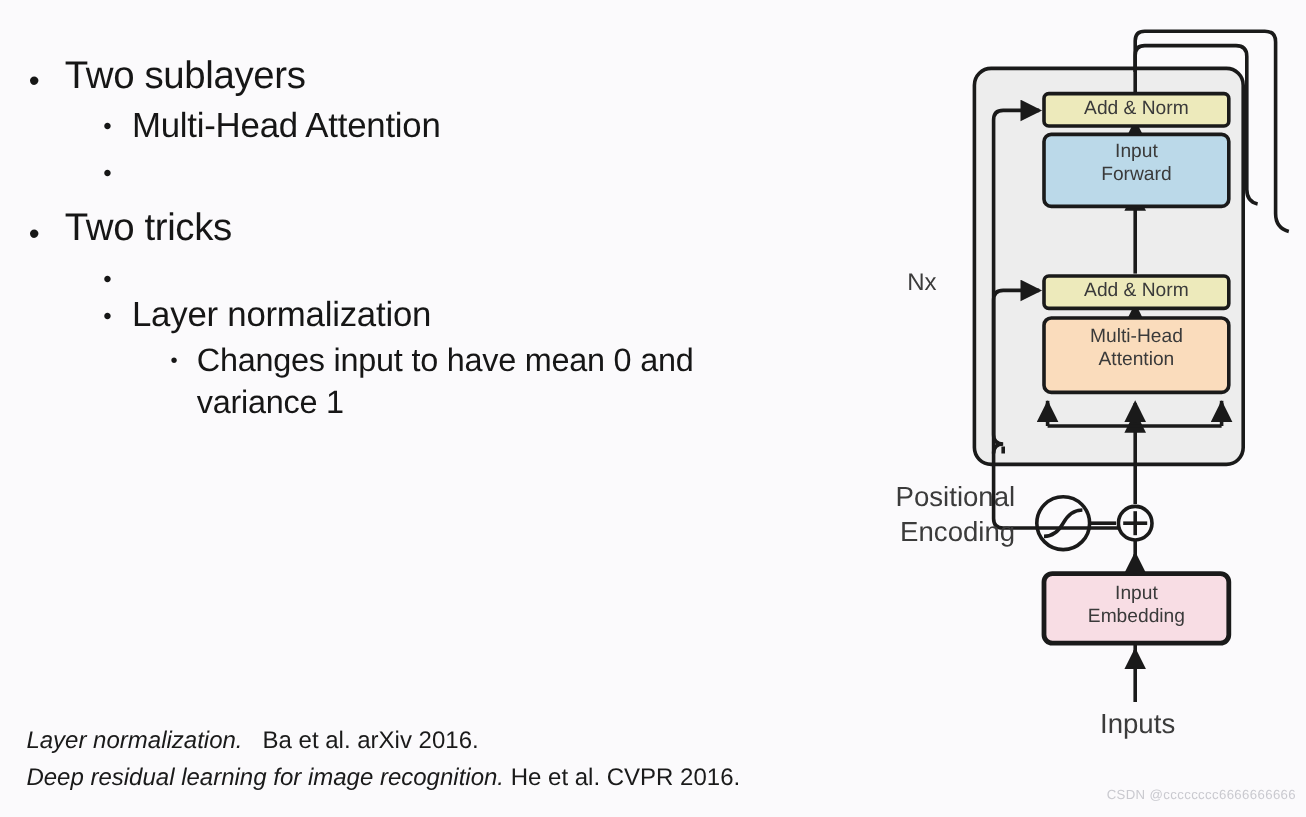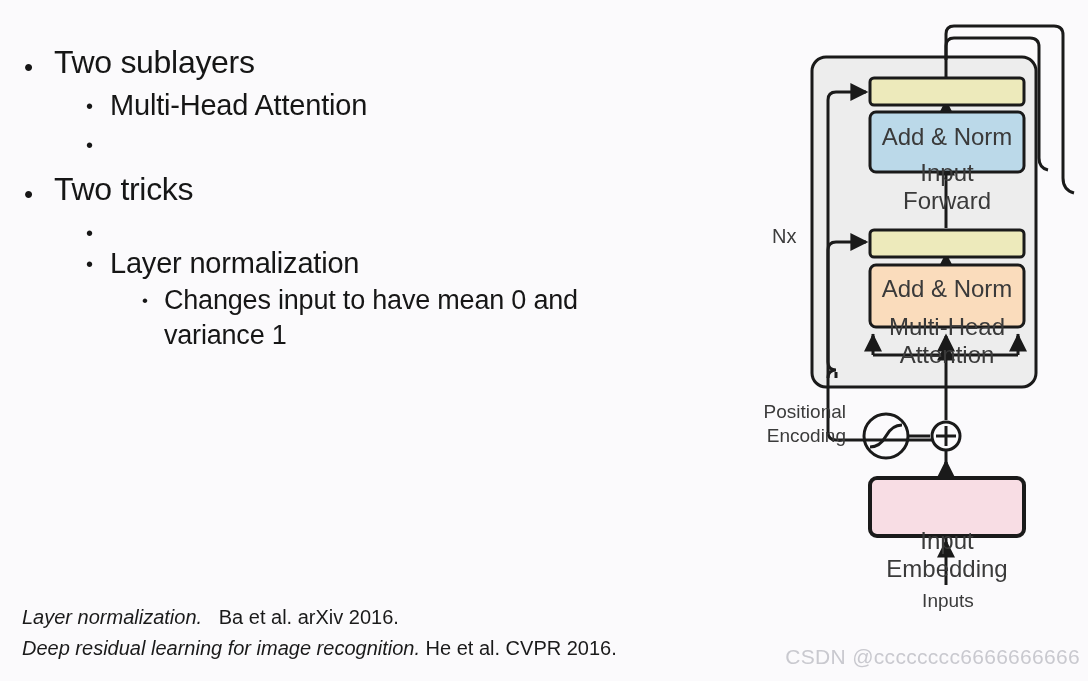--- a/index.html
+++ b/index.html
@@ -31,37 +31,37 @@
   .lvl3 .txt{font-size:27px;line-height:1.26;letter-spacing:-.2px;}
 
   .gap-top{margin-top:14px;}
 
   
   .refs{position:absolute;left:22px;bottom:18px;width:800px;color:#1a1a1a;}
   .ref{font-size:20px;line-height:1.52;white-space:nowrap;}
   .ref i{}
   .watermark{
     position:absolute;right:8px;bottom:12px;
-    font-size:21px;color:#c9c9cf;letter-spacing:.3px;white-space:nowrap;
+    font-size:11px;color:#c9c9cf;letter-spacing:.3px;white-space:nowrap;
   }
 
   
   .diagram{position:absolute;left:718px;top:0;width:370px;height:681px;}
   .diagram svg{display:block;}
   .dlabel{
-    position:absolute;color:#3b3b3b;font-size:19px;line-height:1.18;
+    position:absolute;color:#3b3b3b;font-size:23px;line-height:1.18;
     text-align:center;white-space:nowrap;
   }
-  #nx-label{left:38px;top:225px;font-size:20px;color:#3c3c3c;margin-left:16px;}
+  #nx-label{left:38px;top:225px;font-size:20px;color:#3c3c3c;}
   #pos-label{left:10px;top:400px;text-align:right;width:118px;line-height:1.25;}
   #inputs-label{left:175px;top:590px;width:110px;}
 
   .boxtext{
     position:absolute;text-align:center;color:#3a3a3a;
-    font-size:24px;line-height:1.18;white-space:nowrap;margin-top:41px;
+    font-size:16px;line-height:1.18;white-space:nowrap;
   }
 </style>
 </head>
 <body>
 
 <div id="slide">
 
   <div class="bullets">
 
     <div class="row lvl1">

